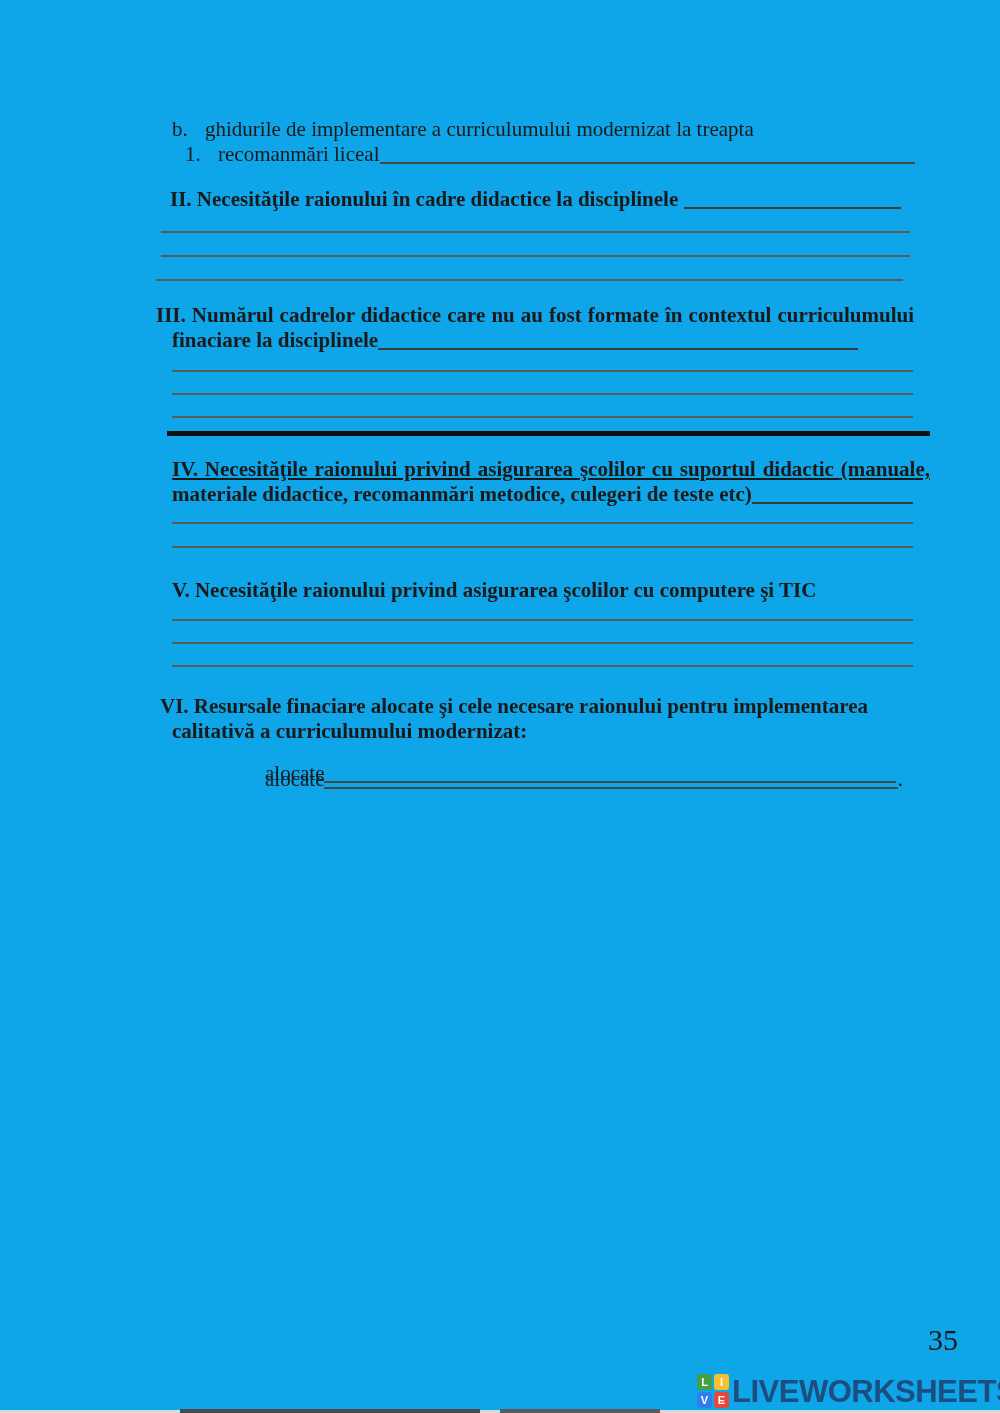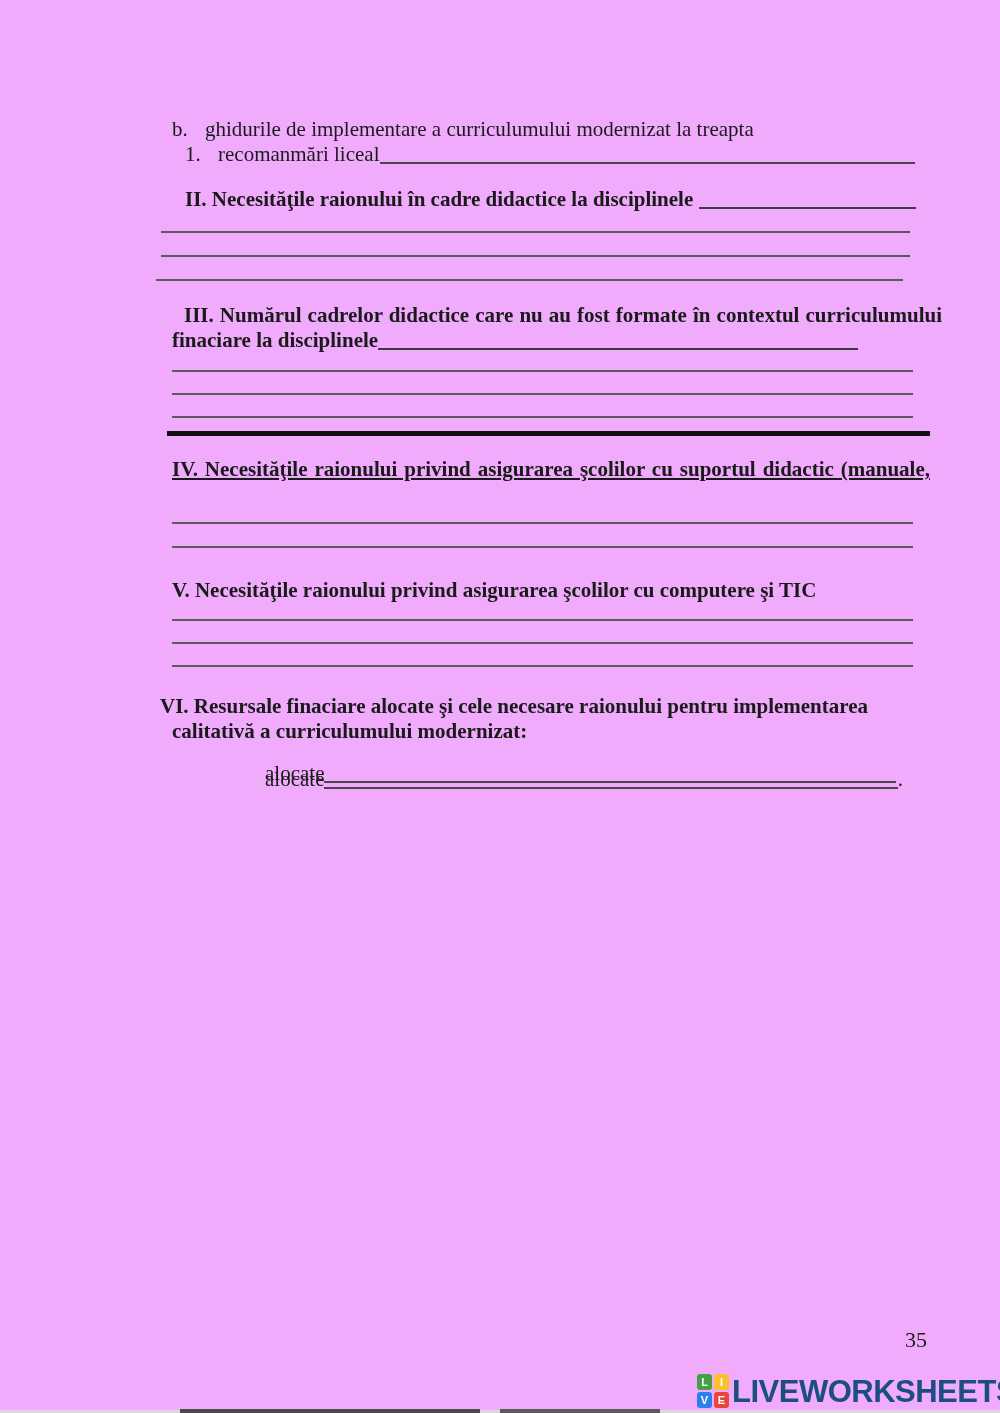--- a/index.html
+++ b/index.html
@@ -1,30 +1,30 @@
 <!DOCTYPE html>
 <html><head>
 <meta charset="utf-8">
 <style>
   html,body { margin:0; padding:0; background:#ffffff; }
   .page {
     position:relative; width:1000px; height:1413px; margin:0 auto;
-    background:#f0abfc; color:#1a1a1a;
+    background:#0ea5e9; color:#1a1a1a;
     font-family:"Liberation Serif", serif; overflow:hidden;
   }
   .abs { position:absolute; }
   .t  { font-size:21px; line-height:25px; white-space:nowrap; }
   .h  { font-weight:bold; }
   .jl { text-align:justify; text-align-last:justify; white-space:normal; }
   .linerow { display:flex; align-items:flex-end; }
   .fill-line { flex:1 1 auto; border-bottom:2px solid #474747; margin-bottom:3px; min-width:14px; }
   .marker { display:inline-block; width:33px; }
   .rule { position:absolute; height:0; border-top:2px solid #5a5a5a; }
   .divider { position:absolute; background:#101010; }
-  .pagenum { font-size:22px; }
+  .pagenum { font-size:30px;margin-left:23px; }
 
   
   .logo { display:flex; align-items:center; }
   .tiles {
     display:grid; grid-template-columns:15px 15px; grid-template-rows:16px 16px;
     gap:2px; margin-right:3px;
   }
   .tile {
     border-radius:3px; display:flex; align-items:center; justify-content:center;
     color:#ffffff; font-family:"Liberation Sans", sans-serif;
@@ -44,40 +44,44 @@
   <div class="abs t" style="top:117px; left:172px;">
     <span class="marker">b.</span><span>ghidurile de implementare a curriculumului modernizat la treapta</span>
   </div>
 
   <div class="abs t linerow" style="top:142px; left:185px; width:730px;">
     <span class="marker">1.</span>
     <span>recomanmări liceal</span>
     <span class="fill-line"></span>
   </div>
 
-  <div class="abs t h linerow" style="top:187px; left:185px; width:731px;gap:6px;">
+  <div class="abs t h linerow" style="top:187px; left:170px; width:731px;gap:6px;">
     <span>II. Necesităţile raionului în cadre didactice la disciplinele</span>
     <span class="fill-line" style="border-color:#3b3b3b;"></span>
   </div>
   <div class="rule" style="top:231px; left:161px; width:749px;"></div>
   <div class="rule" style="top:255px; left:161px; width:749px;"></div>
   <div class="rule" style="top:279px; left:156px; width:747px;"></div>
 
-  <div class="abs t h jl" style="top:303px; left:184px; width:758px;">III. Numărul cadrelor didactice care nu au fost formate în contextul curriculumului</div>
+  <div class="abs t h jl" style="top:303px; left:156px; width:758px;">III. Numărul cadrelor didactice care nu au fost formate în contextul curriculumului</div>
   <div class="abs t h linerow" style="top:328px; left:172px; width:686px;">
     <span>finaciare la disciplinele</span>
     <span class="fill-line" style="border-color:#3b3b3b;"></span>
   </div>
   <div class="rule" style="top:370px; left:172px; width:741px;"></div>
   <div class="rule" style="top:393px; left:172px; width:741px;"></div>
   <div class="rule" style="top:416px; left:172px; width:741px;"></div>
 
   <div class="divider" style="top:431px; left:167px; width:763px; height:5px;"></div>
 
   <div class="abs t h jl" style="top:457px; left:172px; width:758px;text-decoration:underline;">IV. Necesităţile raionului privind asigurarea şcolilor cu suportul didactic (manuale,</div>
+  <div class="abs t h linerow" style="top:482px; left:172px; width:741px;">
+    <span>materiale didactice, recomanmări metodice, culegeri de teste etc)</span>
+    <span class="fill-line" style="border-color:#3b3b3b;"></span>
+  </div>
   <div class="rule" style="top:522px; left:172px; width:741px;"></div>
   <div class="rule" style="top:546px; left:172px; width:741px;"></div>
 
   <div class="abs t h" style="top:578px; left:172px;">V. Necesităţile raionului privind asigurarea şcolilor cu computere şi TIC</div>
   <div class="rule" style="top:619px; left:172px; width:741px;"></div>
   <div class="rule" style="top:642px; left:172px; width:741px;"></div>
   <div class="rule" style="top:665px; left:172px; width:741px;"></div>
 
   <div class="abs t h" style="top:694px; left:160px;">VI. Resursale finaciare alocate şi cele necesare raionului pentru implementarea</div>
   <div class="abs t h" style="top:719px; left:172px;">calitativă a curriculumului modernizat:</div>

